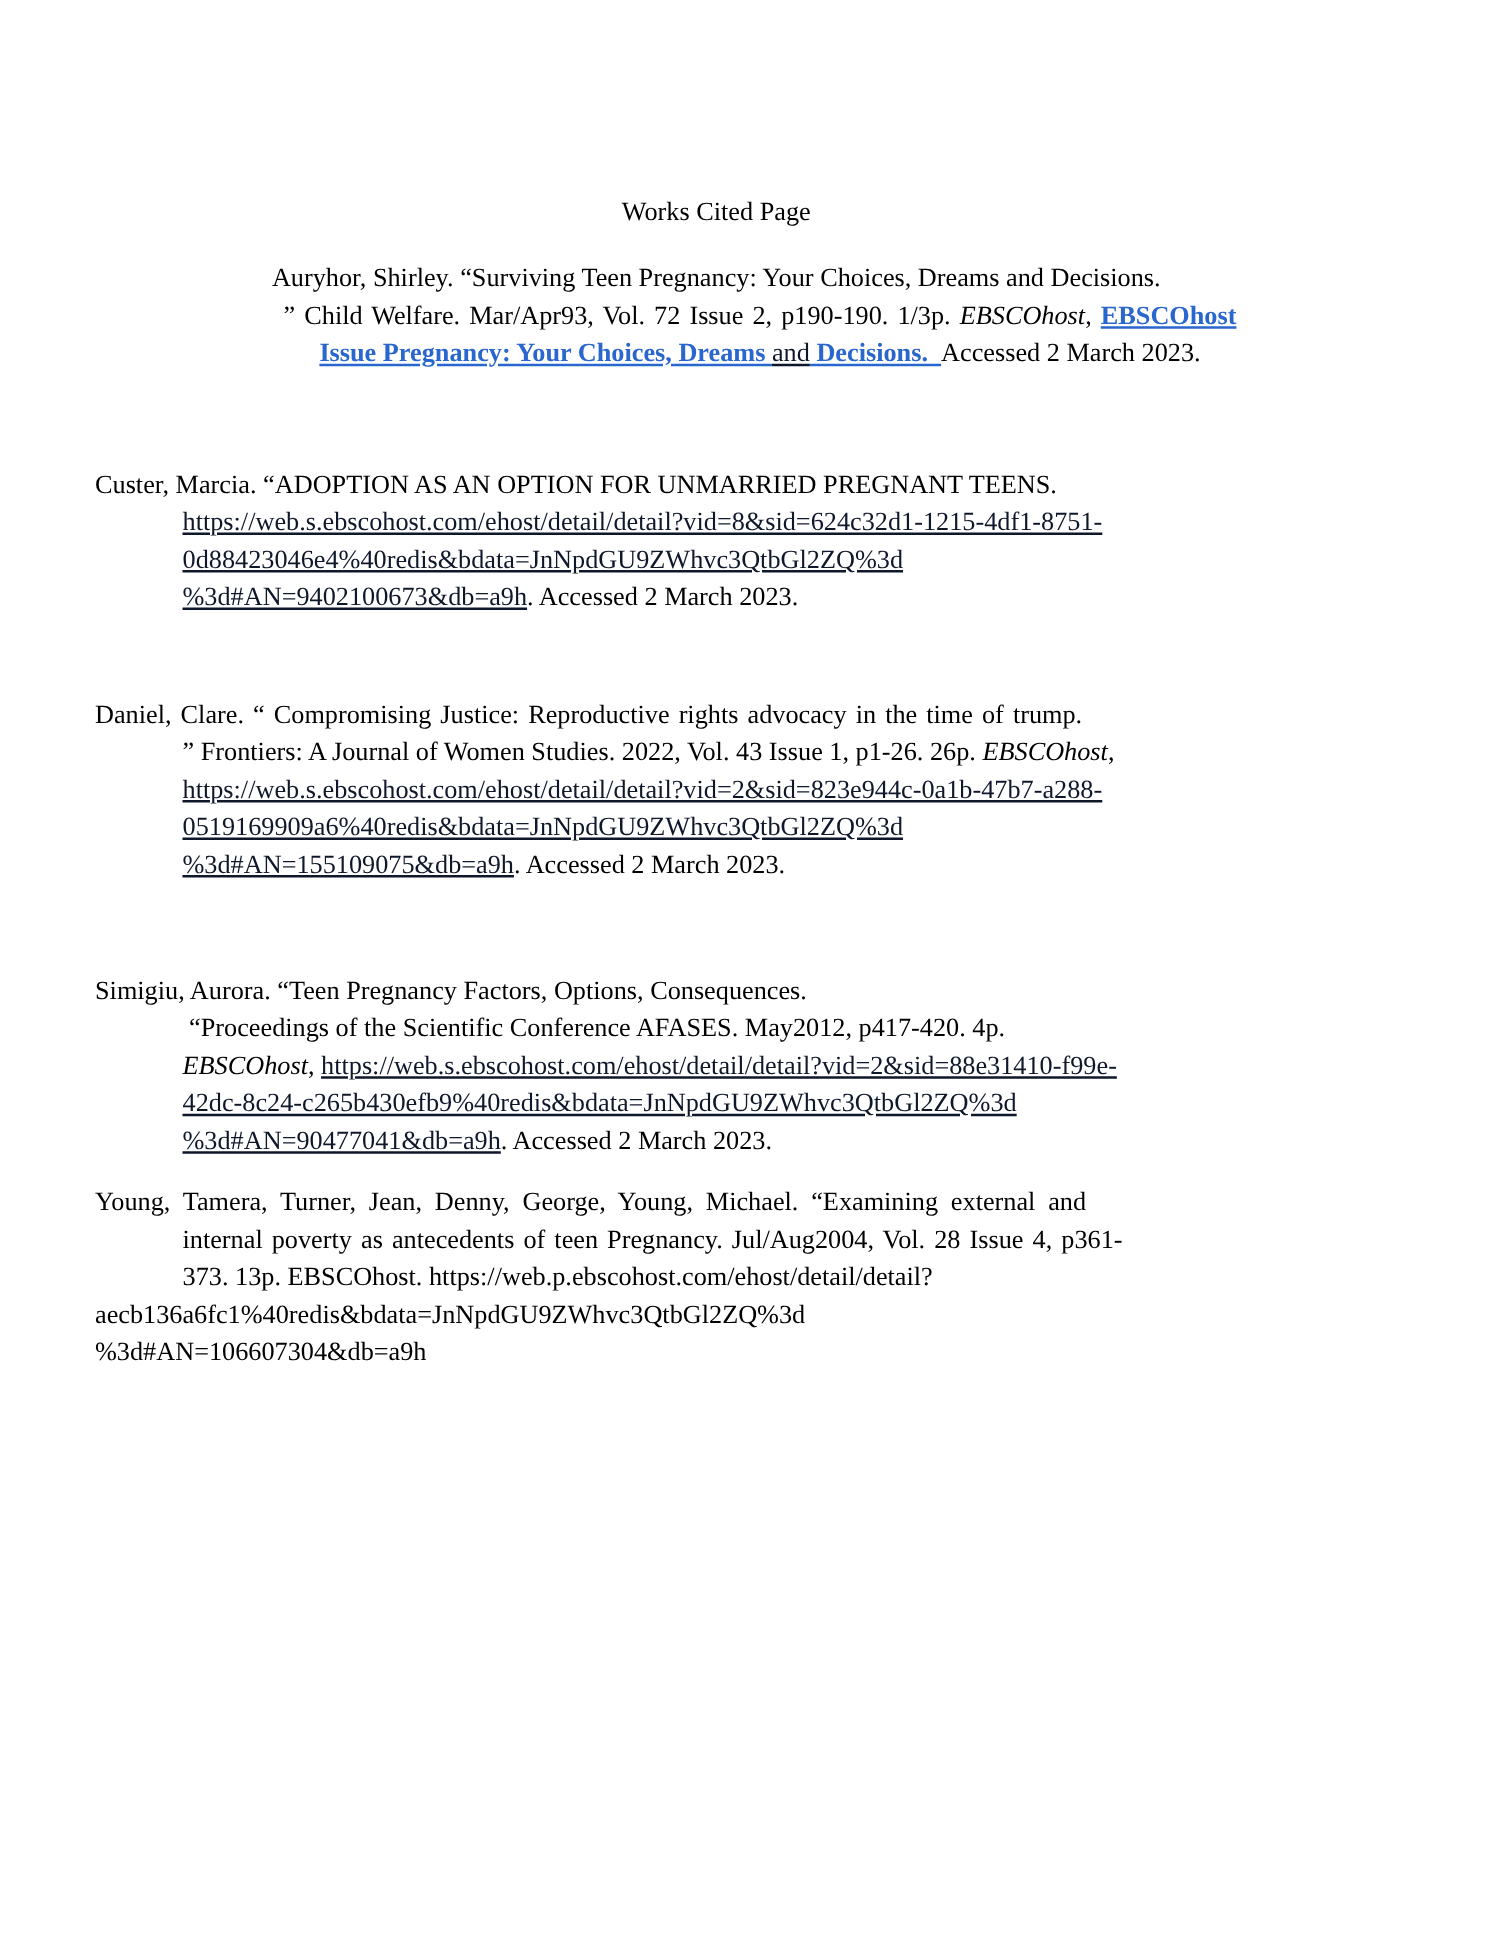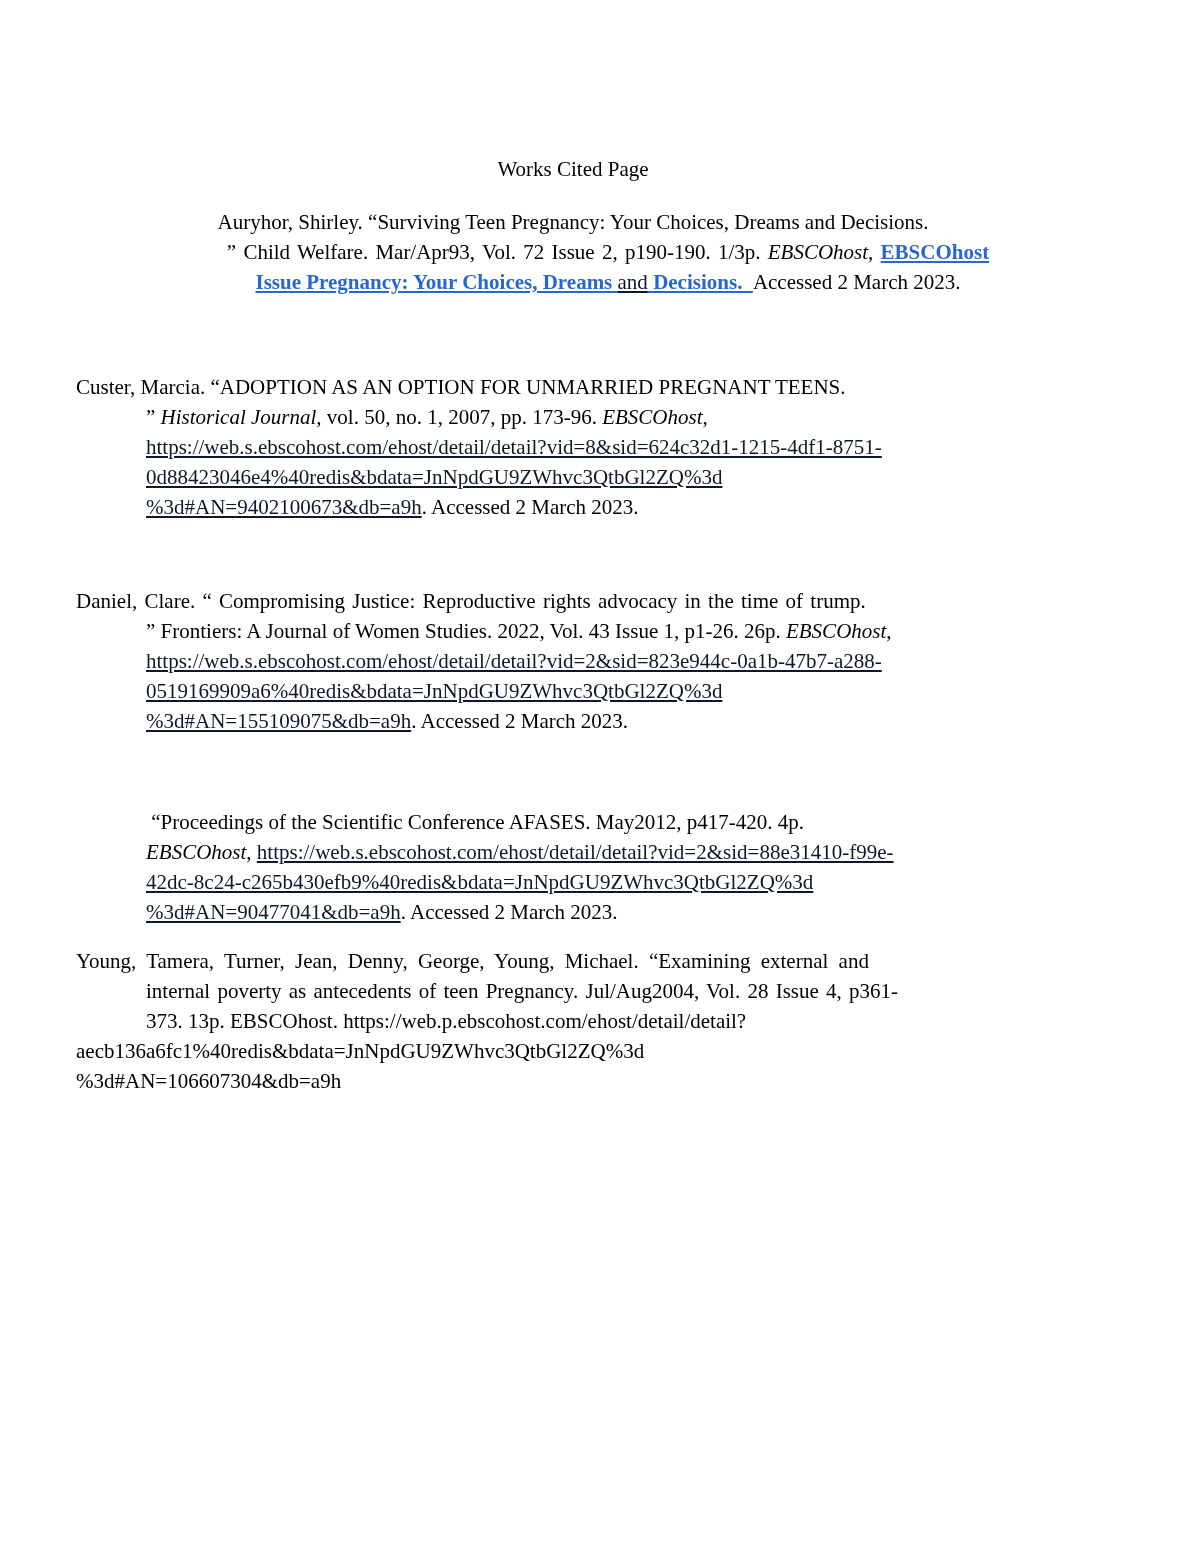--- a/index.html
+++ b/index.html
@@ -61,33 +61,33 @@
   <div class="content">
     <div class="doc-title">Works Cited Page</div>
     <div id="entries">
         <div class="entry">
           <div class="line"><span class="seg-n">Auryhor, Shirley. “Surviving Teen Pregnancy: Your Choices, Dreams and Decisions.</span></div>
           <div class="line indent ws1"><span class="seg-n">” Child Welfare. Mar/Apr93, Vol. 72 Issue 2, p190-190. 1/3p. </span><span class="seg-i">EBSCOhost</span><span class="seg-n">, </span><span class="seg-ab">EBSCOhost</span></div>
           <div class="line indent"><span class="seg-ab">Issue Pregnancy: Your Choices, Dreams </span><span class="seg-a">and</span><span class="seg-ab"> Decisions.  </span><span class="seg-n">Accessed 2 March 2023.</span></div>
         </div>
         <div class="entry">
           <div class="line"><span class="seg-n">Custer, Marcia. “ADOPTION AS AN OPTION FOR UNMARRIED PREGNANT TEENS.</span></div>
-          <div class="line indent"><span class="seg-n">” </span><span class="seg-i">Historical Journal,</span><span class="seg-n"> vol. 50, no. 1, 2007, pp. 173-96. </span><span class="seg-i">EBSCOhost</span><span class="seg-n">,</span></div>
           <div class="line indent"><span class="seg-a">https://web.s.ebscohost.com/ehost/detail/detail?vid=8&amp;sid=624c32d1-1215-4df1-8751-</span></div>
           <div class="line indent"><span class="seg-a">0d88423046e4%40redis&amp;bdata=JnNpdGU9ZWhvc3QtbGl2ZQ%3d</span></div>
           <div class="line indent"><span class="seg-a">%3d#AN=9402100673&amp;db=a9h</span><span class="seg-n">. Accessed 2 March 2023.</span></div>
         </div>
         <div class="entry">
           <div class="line ws1"><span class="seg-n">Daniel, Clare. “ Compromising Justice: Reproductive rights advocacy in the time of trump.</span></div>
           <div class="line indent"><span class="seg-n">” Frontiers: A Journal of Women Studies. 2022, Vol. 43 Issue 1, p1-26. 26p. </span><span class="seg-i">EBSCOhost</span><span class="seg-n">,</span></div>
           <div class="line indent"><span class="seg-a">https://web.s.ebscohost.com/ehost/detail/detail?vid=2&amp;sid=823e944c-0a1b-47b7-a288-</span></div>
           <div class="line indent"><span class="seg-a">0519169909a6%40redis&amp;bdata=JnNpdGU9ZWhvc3QtbGl2ZQ%3d</span></div>
           <div class="line indent"><span class="seg-a">%3d#AN=155109075&amp;db=a9h</span><span class="seg-n">. Accessed 2 March 2023.</span></div>
         </div>
         <div class="entry">
+          <div class="line"><span class="seg-n">Simigiu, Aurora. “Teen Pregnancy Factors, Options, Consequences.</span></div>
           <div class="line indent"><span class="seg-n"> “Proceedings of the Scientific Conference AFASES. May2012, p417-420. 4p.</span></div>
           <div class="line indent"><span class="seg-i">EBSCOhost</span><span class="seg-n">, </span><span class="seg-a">https://web.s.ebscohost.com/ehost/detail/detail?vid=2&amp;sid=88e31410-f99e-</span></div>
           <div class="line indent"><span class="seg-a">42dc-8c24-c265b430efb9%40redis&amp;bdata=JnNpdGU9ZWhvc3QtbGl2ZQ%3d</span></div>
           <div class="line indent"><span class="seg-a">%3d#AN=90477041&amp;db=a9h</span><span class="seg-n">. Accessed 2 March 2023.</span></div>
         </div>
         <div class="entry">
           <div class="line ws2"><span class="seg-n">Young, Tamera, Turner, Jean, Denny, George, Young, Michael. “Examining external and</span></div>
           <div class="line indent ws1"><span class="seg-n">internal poverty as antecedents of teen Pregnancy. Jul/Aug2004, Vol. 28 Issue 4, p361-</span></div>
           <div class="line indent"><span class="seg-n">373. 13p. EBSCOhost. https://web.p.ebscohost.com/ehost/detail/detail?</span></div>
           <div class="line"><span class="seg-n">aecb136a6fc1%40redis&amp;bdata=JnNpdGU9ZWhvc3QtbGl2ZQ%3d</span></div>

